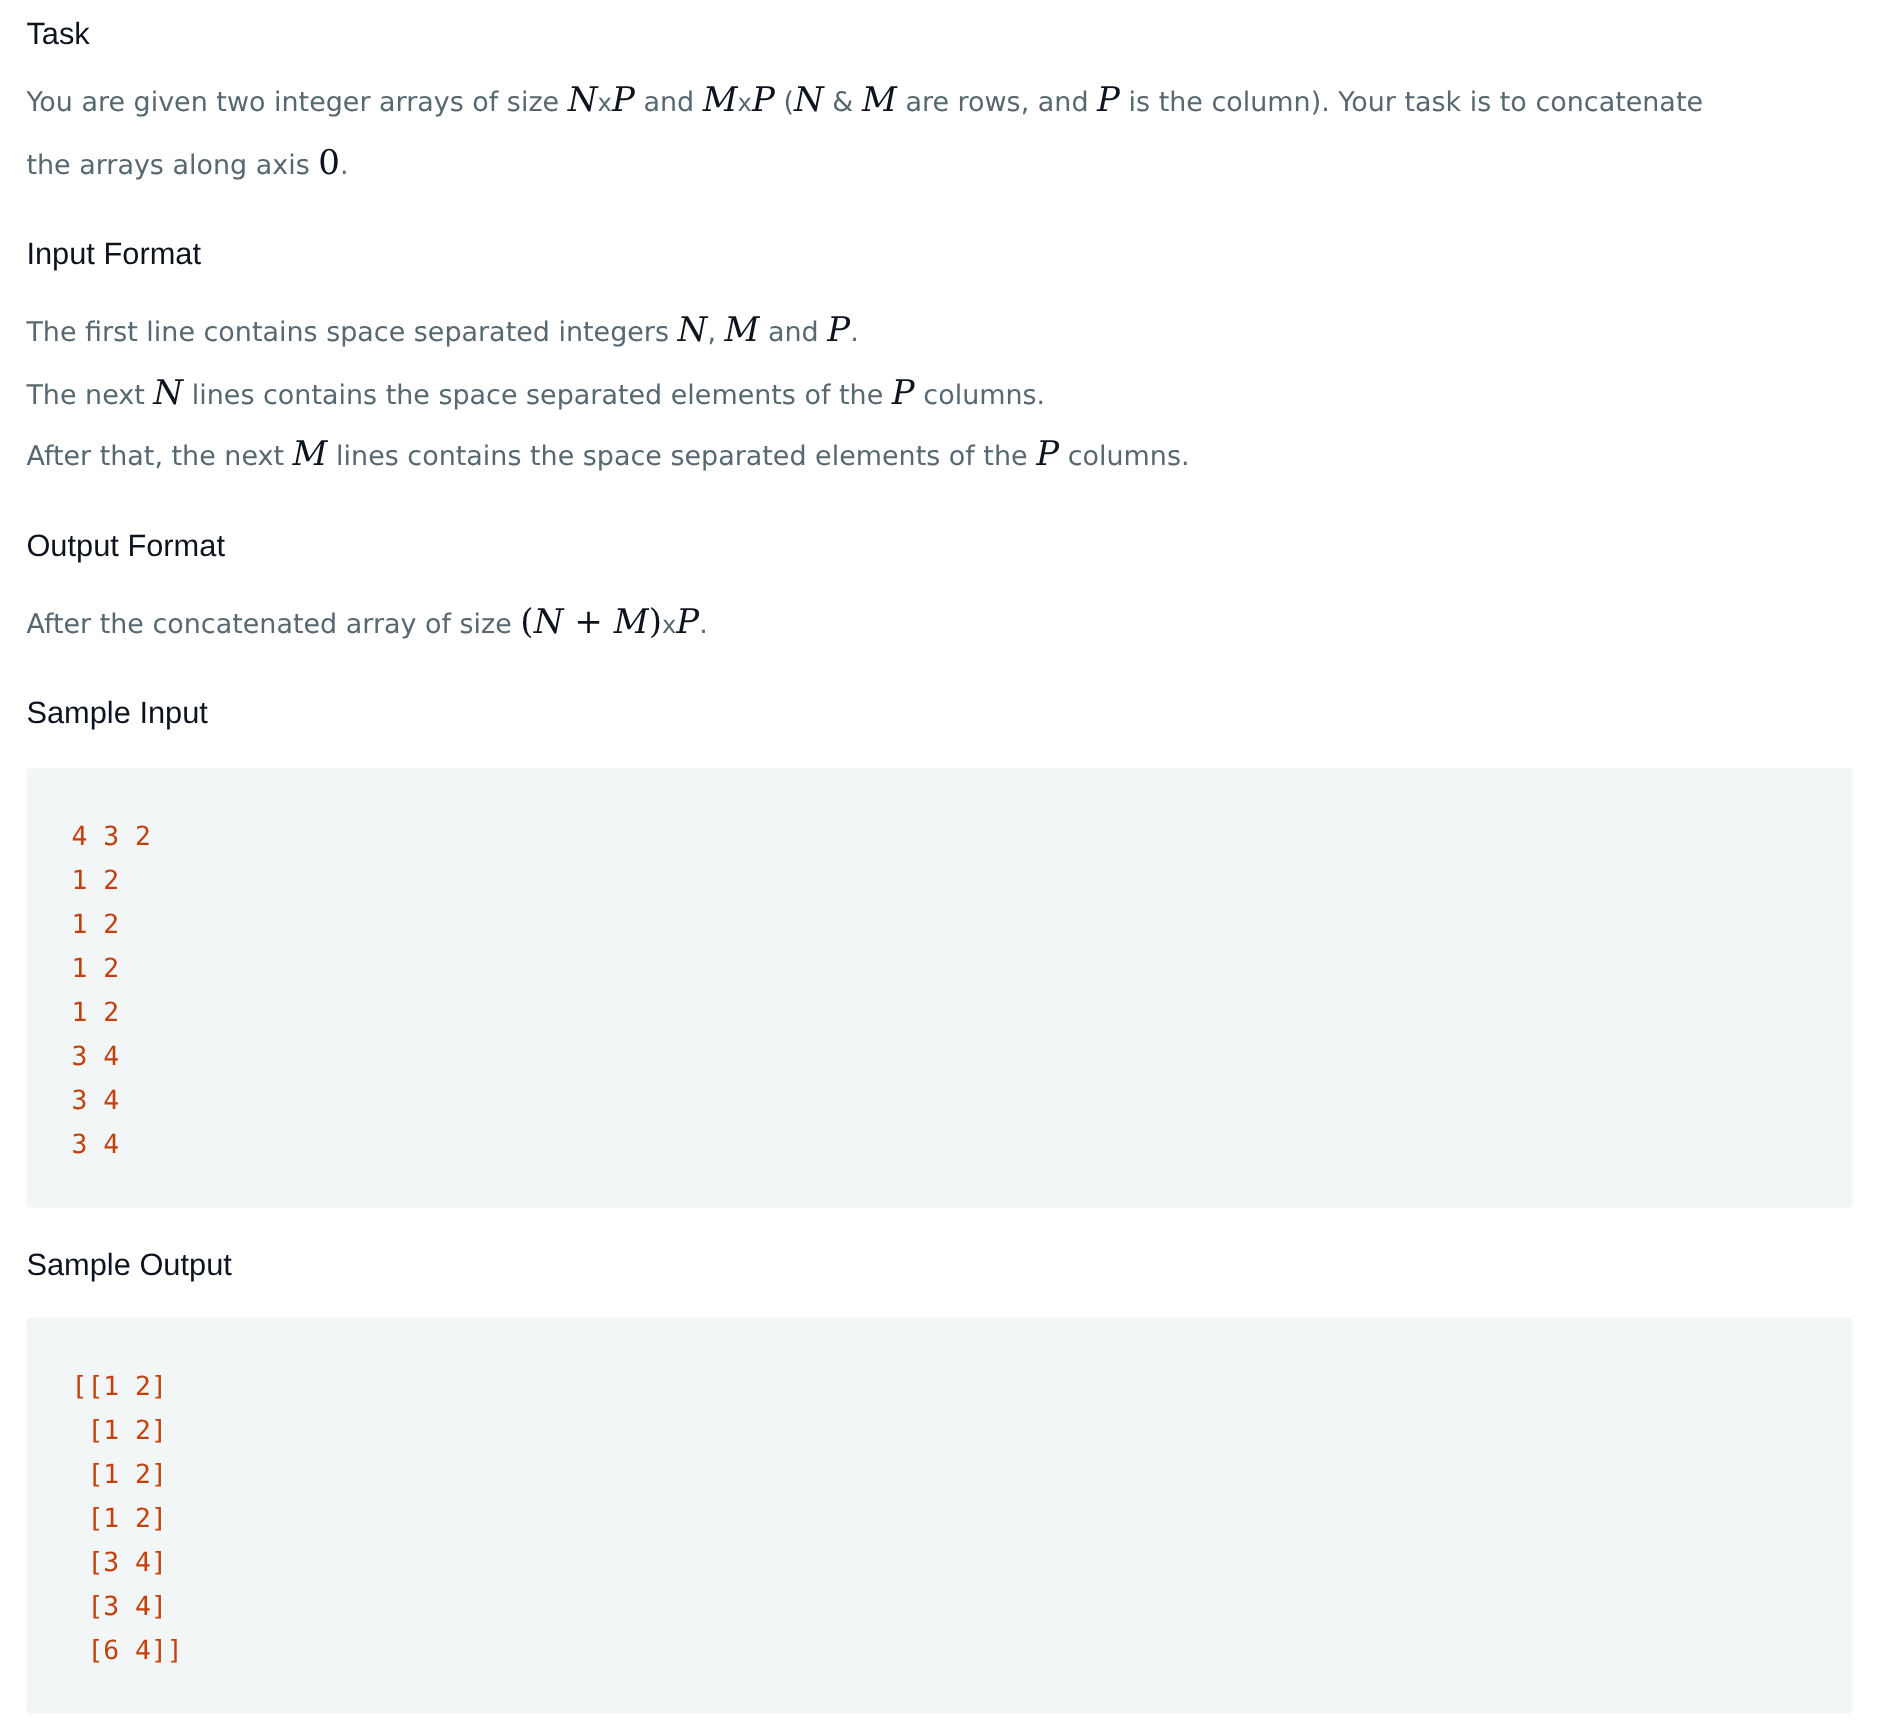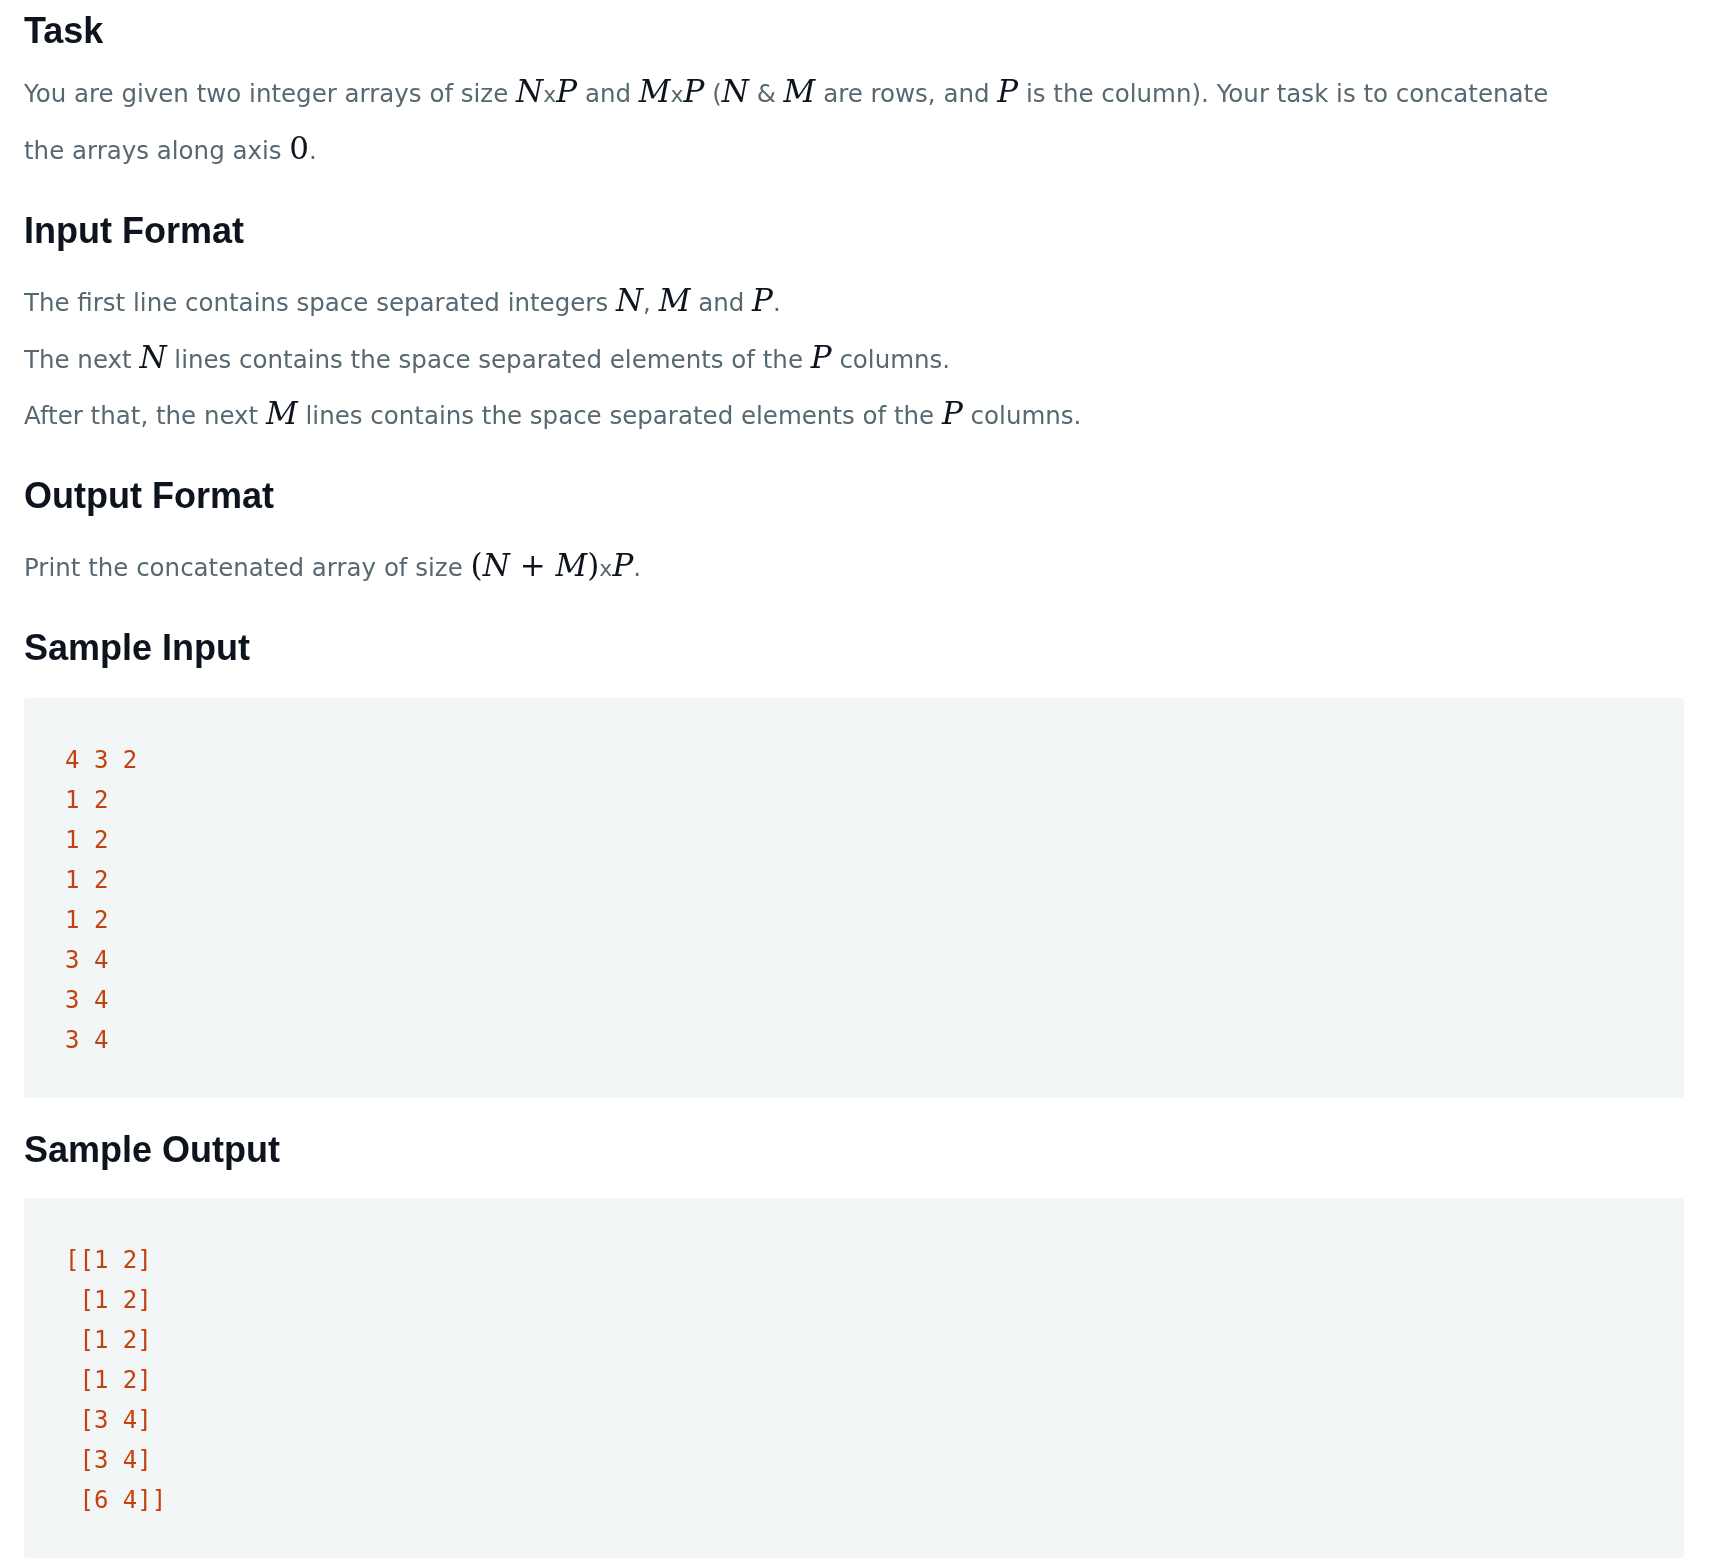--- a/index.html
+++ b/index.html
@@ -17,22 +17,22 @@
     .content {
       position: absolute;
       left: 24px;
       top: 0;
       width: 1660px;
     }
     .heading {
       position: absolute;
       left: 0;
       font-family: "Liberation Sans", "DejaVu Sans", sans-serif;
-      font-weight: bold;
-      font-size: 36px;
+      font-weight: normal;
+      font-size: 28px;
       color: #0e141e;
       line-height: 34px;
       white-space: nowrap;
     }
     .para {
       position: absolute;
       left: 0;
       font-family: "DejaVu Sans", sans-serif;
       font-size: 24.5px;
       color: #576871;
@@ -91,21 +91,21 @@
   </div>
   <div class="para" style="top:336px;">
     <span>The next </span><span class="math">N</span><span> lines contains the space separated elements of the </span><span class="math">P</span><span> columns.</span>
   </div>
   <div class="para" style="top:392px;">
     <span>After that, the next </span><span class="math">M</span><span> lines contains the space separated elements of the </span><span class="math">P</span><span> columns.</span>
   </div>
 
   <div class="heading" style="top:479px;">Output Format</div>
   <div class="para" style="top:544px;">
-    <span>Print the concatenated array of size </span><span class="math-up">(</span><span class="math">N</span><span class="math-up"> + </span><span class="math">M</span><span class="math-up">)</span><span class="times">x</span><span class="math">P</span><span>.</span>
+    <span>After the concatenated array of size </span><span class="math-up">(</span><span class="math">N</span><span class="math-up"> + </span><span class="math">M</span><span class="math-up">)</span><span class="times">x</span><span class="math">P</span><span>.</span>
   </div>
 
   <div class="heading" style="top:631px;">Sample Input</div>
   <div class="code-block" style="top:698px; height:400px;">
     <div class="code-line" style="top:42px;">4 3 2</div>
     <div class="code-line" style="top:82px;">1 2</div>
     <div class="code-line" style="top:122px;">1 2</div>
     <div class="code-line" style="top:162px;">1 2</div>
     <div class="code-line" style="top:202px;">1 2</div>
     <div class="code-line" style="top:242px;">3 4</div>

